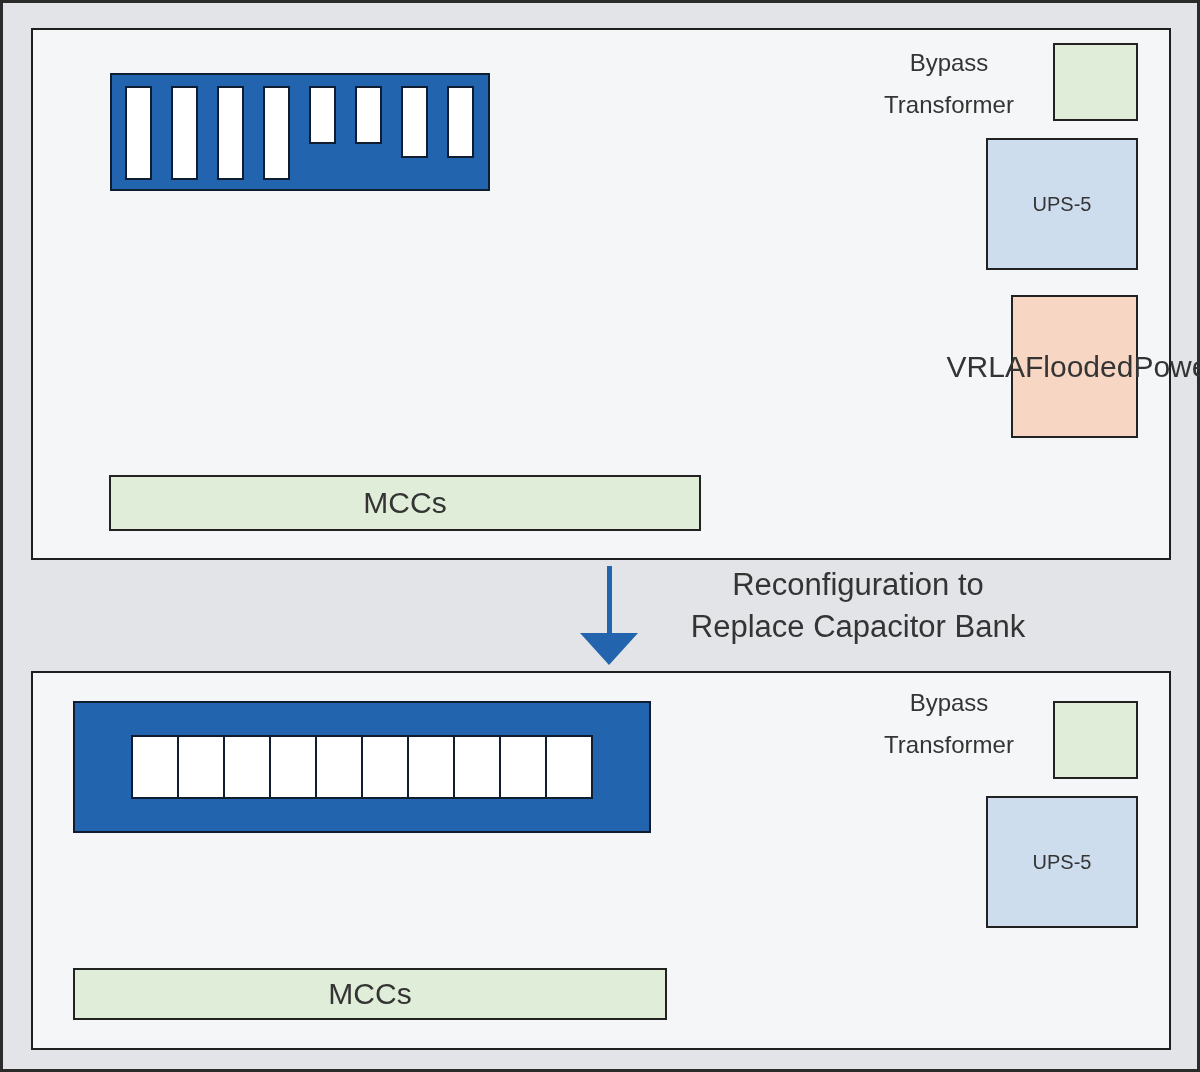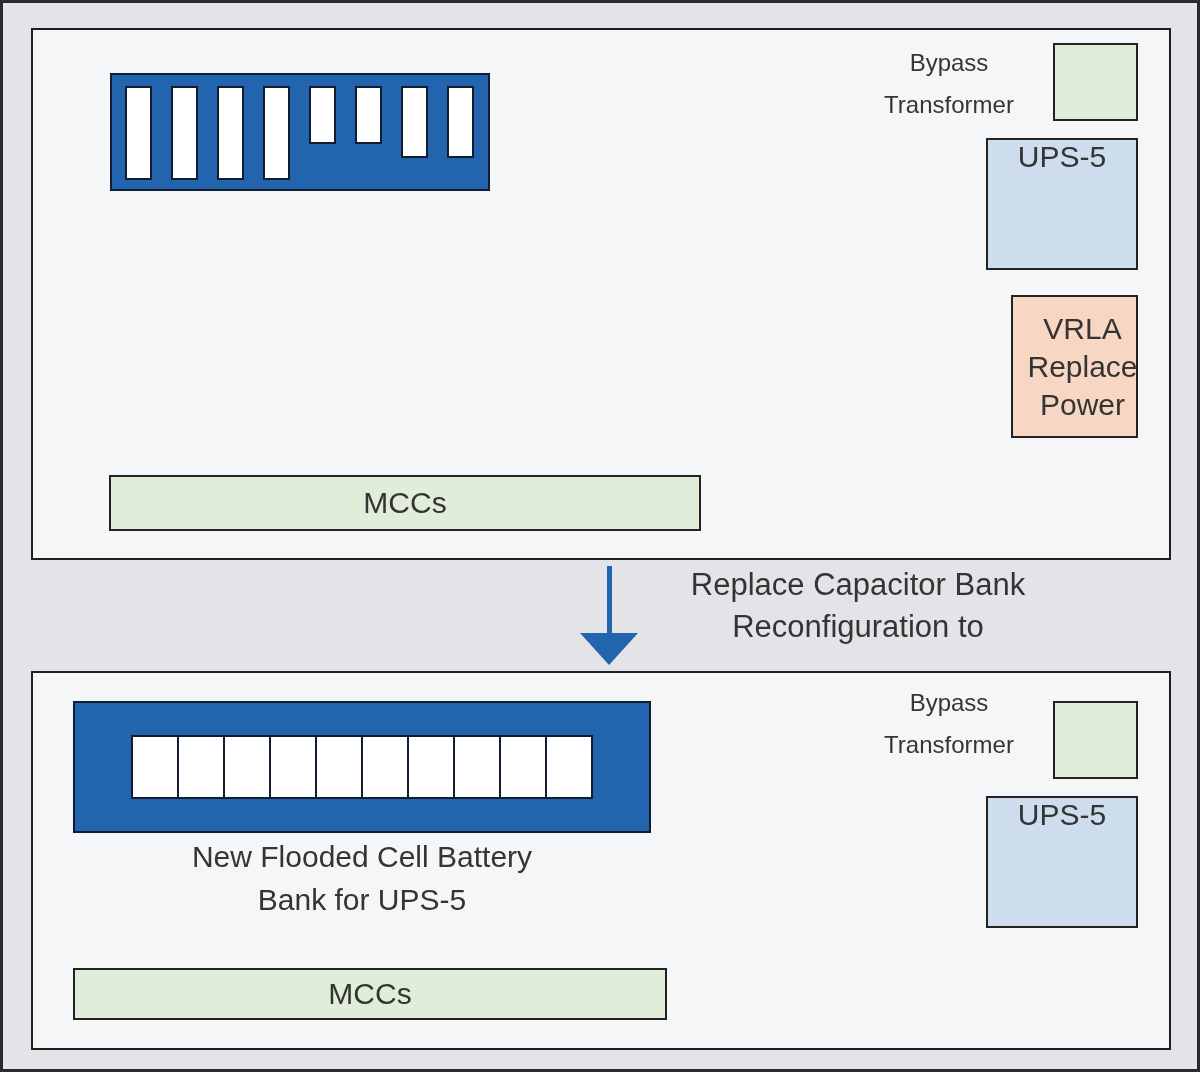--- a/index.html
+++ b/index.html
@@ -69,32 +69,32 @@
     background: var(--light-green, #e0edd8);
     border: 2px solid var(--box-border, #222222);
   }
   .green-box.top-pos { top: 13px; }
   .green-box.bottom-pos { top: 28px; }
 
   .ups-box {
     position: absolute; left: 953px; width: 152px; height: 132px;
     background: var(--light-blue, #cdddee);
     border: 2px solid var(--box-border, #222222);
-    display: flex; align-items: flex-start; justify-content: center;
-    font-size: 30px;
+    display: flex; align-items: center; justify-content: center;
+    font-size: 20px;
   }
   .ups-box.top-pos { top: 108px; }
   .ups-box.bottom-pos { top: 123px; }
 
   .vrla-box {
     position: absolute; left: 978px; top: 265px;
     width: 127px; height: 143px;
     background: var(--salmon, #f8d6c4);
     border: 2px solid var(--box-border, #222222);
-    display: flex; flex-direction: column;
+    display: flex; flex-direction: row;
     align-items: center; justify-content: center;
     font-size: 30px; line-height: 38px; text-align: center; padding-left: 16px;
   }
 
   .mcc-bar {
     position: absolute;
     background: var(--light-green, #e0edd8);
     border: 2px solid var(--box-border, #222222);
     display: flex; align-items: center; justify-content: center;
     font-size: 30px;
@@ -144,55 +144,51 @@
     </div>
 
     <div class="green-box top-pos"></div>
 
     <div class="ups-box top-pos">
       <span>UPS-5</span>
     </div>
 
     <div class="vrla-box">
       <div>VRLA</div>
-      <div>Replace</div>
+      <div>Flooded</div>
       <div>Power</div>
     </div>
 
     <div class="mcc-bar top-pos">
       <span>MCCs</span>
     </div>
   </div>
 
   <div class="arrow-line"></div>
   <div class="arrow-head"></div>
   <div class="transition-label">
+    <div>Reconfiguration to</div>
     <div>Replace Capacitor Bank</div>
-    <div>Reconfiguration to</div>
   </div>
 
   <div class="panel bottom">
 
     <div class="blue-bank bat-bank">
         <div class="bat-cell"></div>
         <div class="bat-cell"></div>
         <div class="bat-cell"></div>
         <div class="bat-cell"></div>
         <div class="bat-cell"></div>
         <div class="bat-cell"></div>
         <div class="bat-cell"></div>
         <div class="bat-cell"></div>
         <div class="bat-cell"></div>
         <div class="bat-cell"></div>
       </div>
 
-    <div class="caption bat-caption">
-      <div>New Flooded Cell Battery</div>
-      <div>Bank for UPS-5</div>
-    </div>
 
     <div class="bypass-label bottom-pos">
       <div>Bypass</div>
       <div>Transformer</div>
     </div>
 
     <div class="green-box bottom-pos"></div>
 
     <div class="ups-box bottom-pos">
       <span>UPS-5</span>

